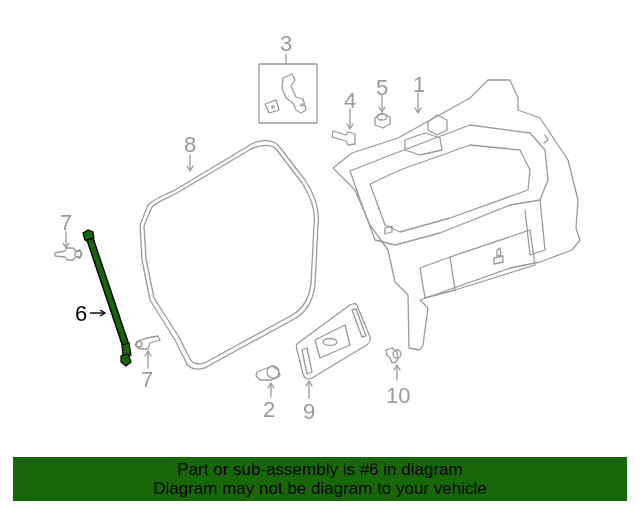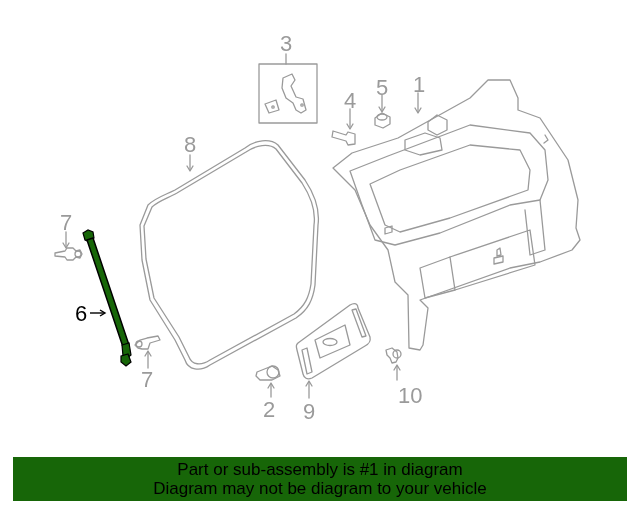--- a/index.html
+++ b/index.html
@@ -115,19 +115,19 @@
   <span class="callout" style="left:413px;top:74px;">1</span>
   <span class="callout" style="left:263px;top:399px;">2</span>
   <span class="callout" style="left:280px;top:33px;">3</span>
   <span class="callout" style="left:344px;top:90px;">4</span>
   <span class="callout" style="left:376px;top:77px;">5</span>
   <span class="callout active" style="left:75px;top:303px;">6</span>
   <span class="callout" style="left:60px;top:212px;">7</span>
   <span class="callout" style="left:141px;top:369px;">7</span>
   <span class="callout" style="left:184px;top:134px;">8</span>
   <span class="callout" style="left:303px;top:401px;">9</span>
-  <span class="callout" style="left:386px;top:385px;margin-left:12px;">10</span>
+  <span class="callout" style="left:386px;top:385px;">10</span>
 </div>
 
 <div id="banner">
-  <div>Part or sub-assembly is #1 in diagram</div>
+  <div>Part or sub-assembly is #6 in diagram</div>
   <div>Diagram may not be diagram to your vehicle</div>
 </div>
 
 </body></html>

